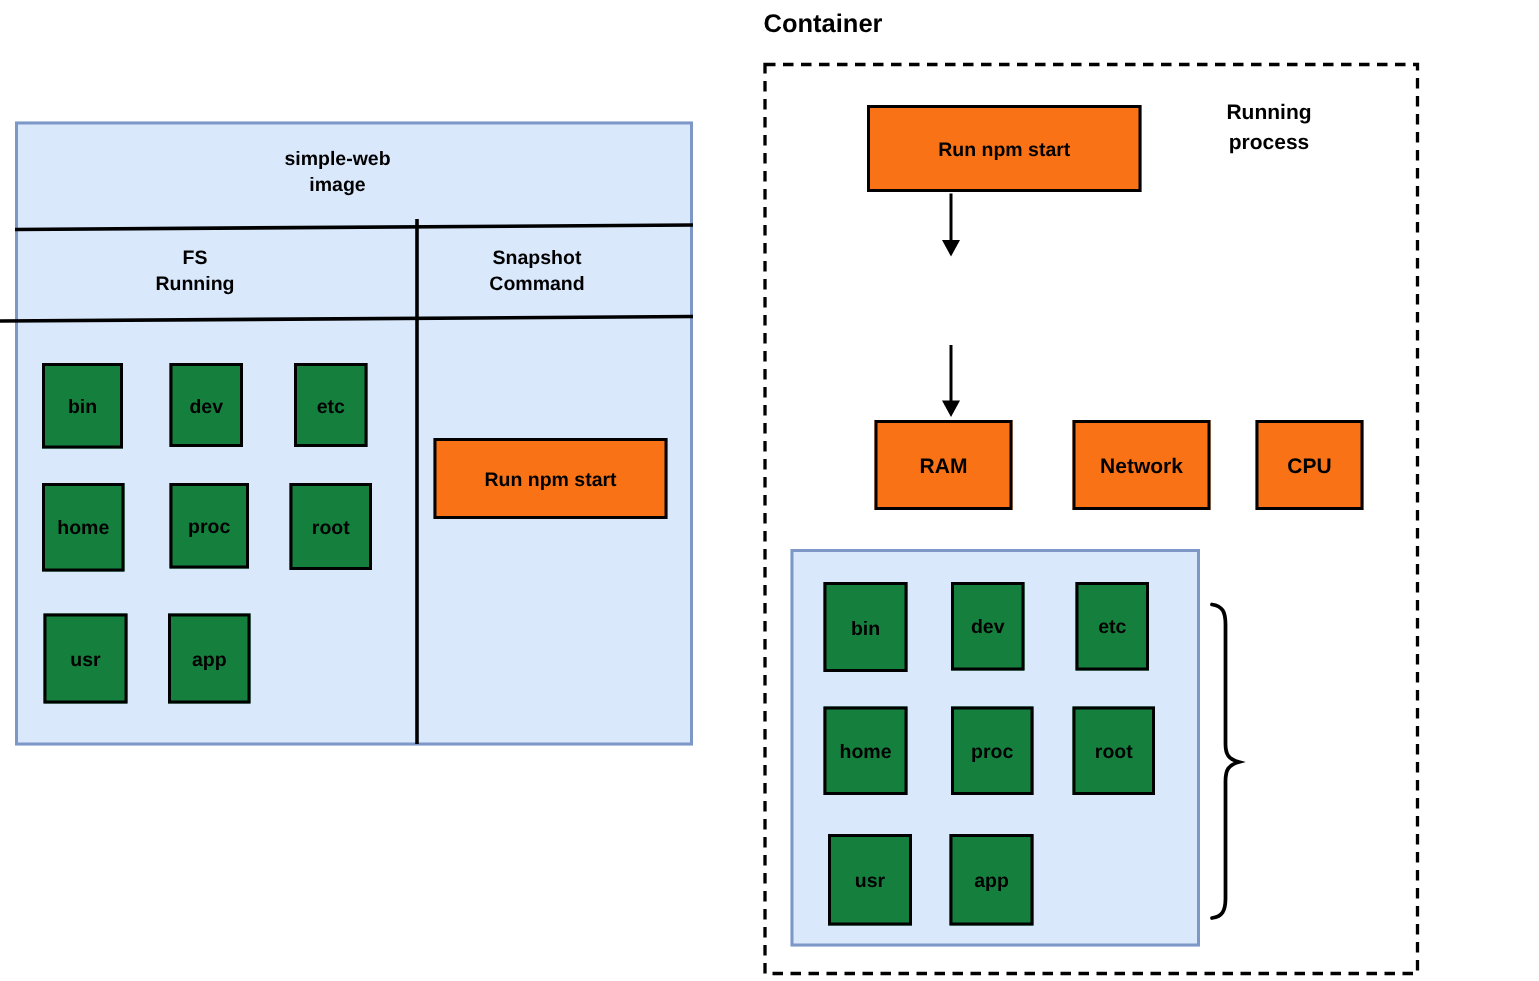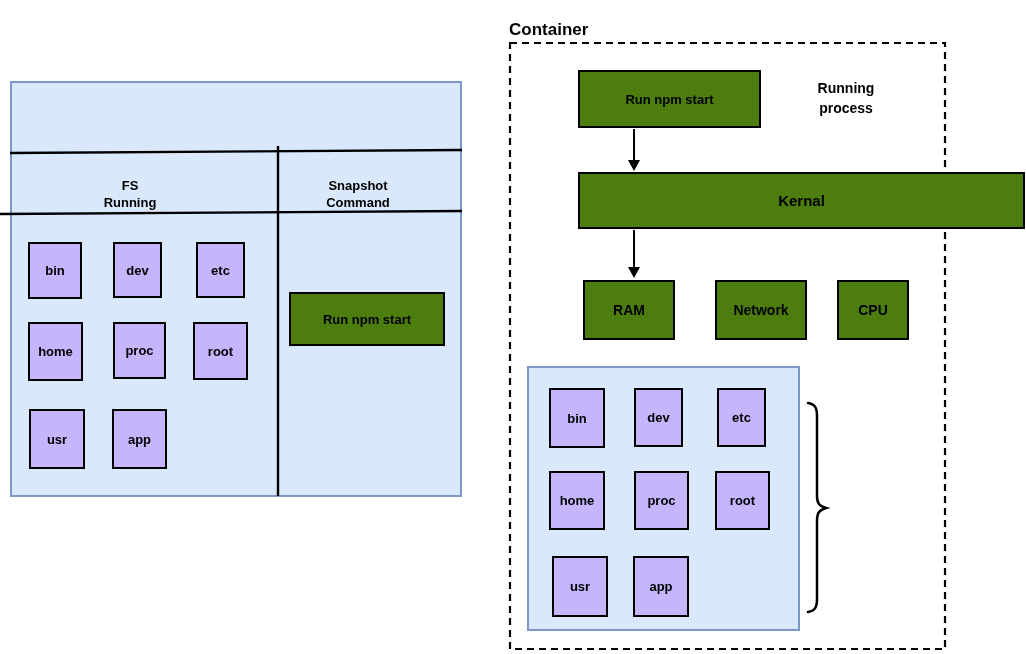--- a/index.html
+++ b/index.html
@@ -12,41 +12,40 @@
     overflow:hidden;
   }
   .card{
     position:absolute;
     background:#dae8fc;
     border:2px solid #7d97c7;
     box-sizing:border-box;
   }
   .fbox{
     position:absolute;
-    background:#c4b5fd;
+    background:#15803d;
     border:2px solid #000000;
     box-sizing:border-box;
     display:flex;align-items:center;justify-content:center;
     font-weight:bold;font-size:13px;
   }
   .wbox{
     position:absolute;
-    background:#4d7c0f;
+    background:#f97316;
     border:2px solid #000000;
     box-sizing:border-box;
     display:flex;align-items:center;justify-content:center;
     font-weight:bold;
   }
   .lbl{
     position:absolute;
     text-align:center;
     font-weight:bold;
     font-size:13px;
     line-height:17px;
-    margin-top:14px;
   }
   svg.layer{position:absolute;left:0;top:0;}
 </style>
 </head>
 <body>
 
 <div id="canvas">
 
   <div class="card" style="left:10px;top:81px;width:452px;height:416px;"></div>
 
@@ -63,20 +62,21 @@
     <line x1="634" y1="129" x2="634" y2="161" stroke="#000" stroke-width="2"></line>
     <polygon points="628,160 640,160 634,171" fill="#000"></polygon>
 
     <line x1="634" y1="230" x2="634" y2="268" stroke="#000" stroke-width="2"></line>
     <polygon points="628,267 640,267 634,278" fill="#000"></polygon>
 
     <path d="M 808,403 C 815,404 817,408 817,416 L 817,496 C 817,503 819,506 826,508
              C 819,510 817,513 817,521 L 817,599 C 817,607 815,611 808,612" fill="none" stroke="#000" stroke-width="2.5" stroke-linecap="round"></path>
   </svg>
 
+  <div class="lbl" style="left:185px;top:97px;width:80px;">simple-web image</div>
 
   <div class="lbl" style="left:95px;top:163px;width:70px;">FS Running</div>
 
   <div class="lbl" style="left:318px;top:163px;width:80px;">Snapshot Command</div>
 
   <div class="fbox" style="left:28px;top:242px;width:54px;height:57px;">
       <span>bin</span>
     </div>
   <div class="fbox" style="left:113px;top:242px;width:49px;height:56px;">
       <span>dev</span>
@@ -105,23 +105,20 @@
   </div>
 
   <div class="lbl" style="left:509px;top:5px;width:120px;text-align:left;font-size:17px;line-height:22px;">Container</div>
 
   <div class="wbox" style="left:578px;top:70px;width:183px;height:58px;font-size:13px;">
     <span>Run npm start</span>
   </div>
 
   <div class="lbl" style="left:805px;top:64px;width:82px;font-size:14px;line-height:20px;">Running process</div>
 
-  <div class="wbox" style="left:578px;top:172px;width:447px;height:57px;font-size:15px;">
-    <span>Kernal</span>
-  </div>
 
   <div class="wbox" style="left:715px;top:280px;width:92px;height:60px;font-size:14px;">
     <span>Network</span>
   </div>
   <div class="wbox" style="left:583px;top:280px;width:92px;height:60px;font-size:14px;">
     <span>RAM</span>
   </div>
   <div class="wbox" style="left:837px;top:280px;width:72px;height:60px;font-size:14px;">
     <span>CPU</span>
   </div>

